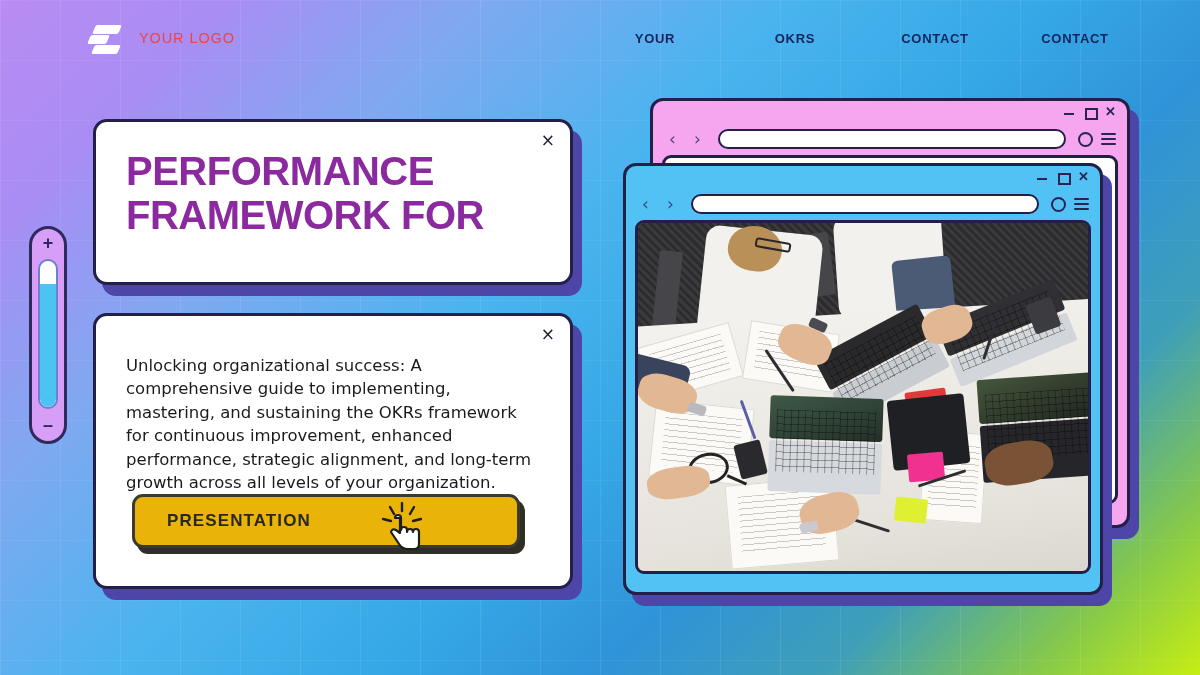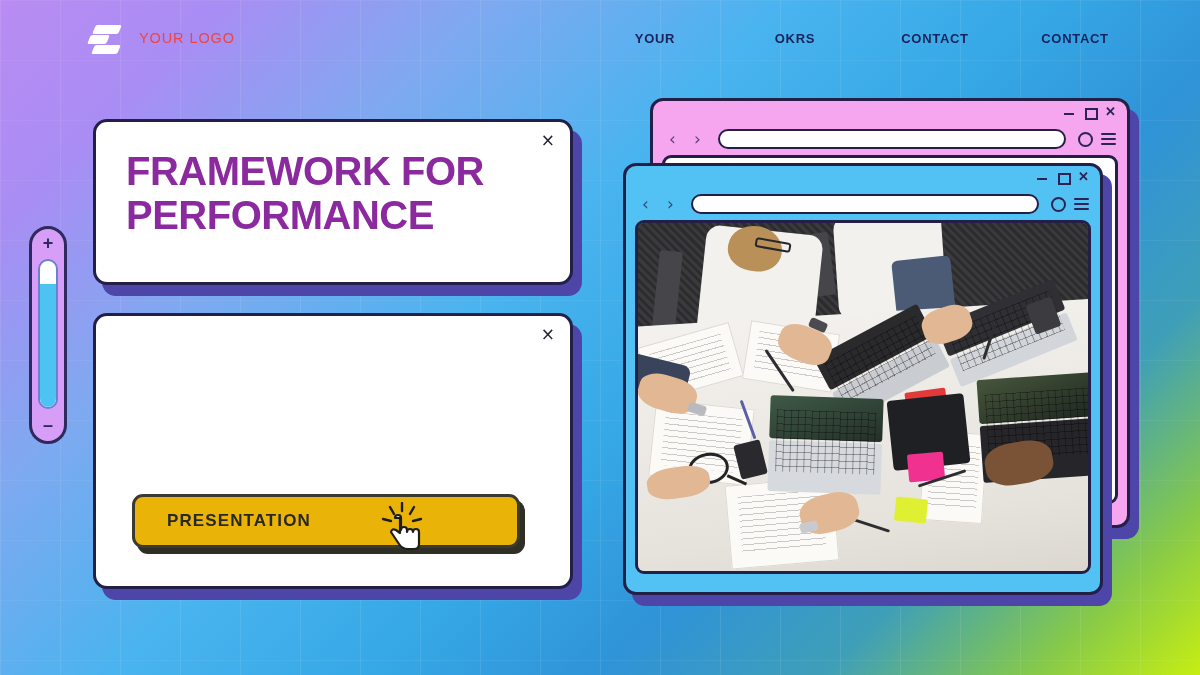--- a/index.html
+++ b/index.html
@@ -302,26 +302,27 @@
 <div class="zoom-slider">
   <div class="zoom-sign">+</div>
   <div class="zoom-track">
     <div class="zoom-fill"></div>
   </div>
   <div class="zoom-sign">–</div>
 </div>
 
 <div class="card title-card">
   <div class="card-close">×</div>
+  <div class="title-l2">PERFORMANCE</div>
   <div class="title-l2">FRAMEWORK FOR</div>
-  <div class="title-l2">PERFORMANCE</div>
 </div>
 
 <div class="card body-card">
   <div class="card-close">×</div>
+  <p class="body-text">Unlocking organizational success: A comprehensive guide to implementing, mastering, and sustaining the OKRs framework for continuous improvement, enhanced performance, strategic alignment, and long-term growth across all levels of your organization.</p>
 
   <div class="cta">
     <span class="cta-label">PRESENTATION</span>
     <svg class="cursor-icon" viewBox="0 0 44 52">
       <g stroke="#1d1d1d" stroke-width="2.4" stroke-linecap="round">
         <line x1="22" y1="1" x2="22" y2="9"></line>
         <line x1="10" y1="5" x2="14" y2="12"></line>
         <line x1="34" y1="5" x2="30" y2="12"></line>
         <line x1="3" y1="17" x2="11" y2="19"></line>
         <line x1="41" y1="17" x2="33" y2="19"></line>

